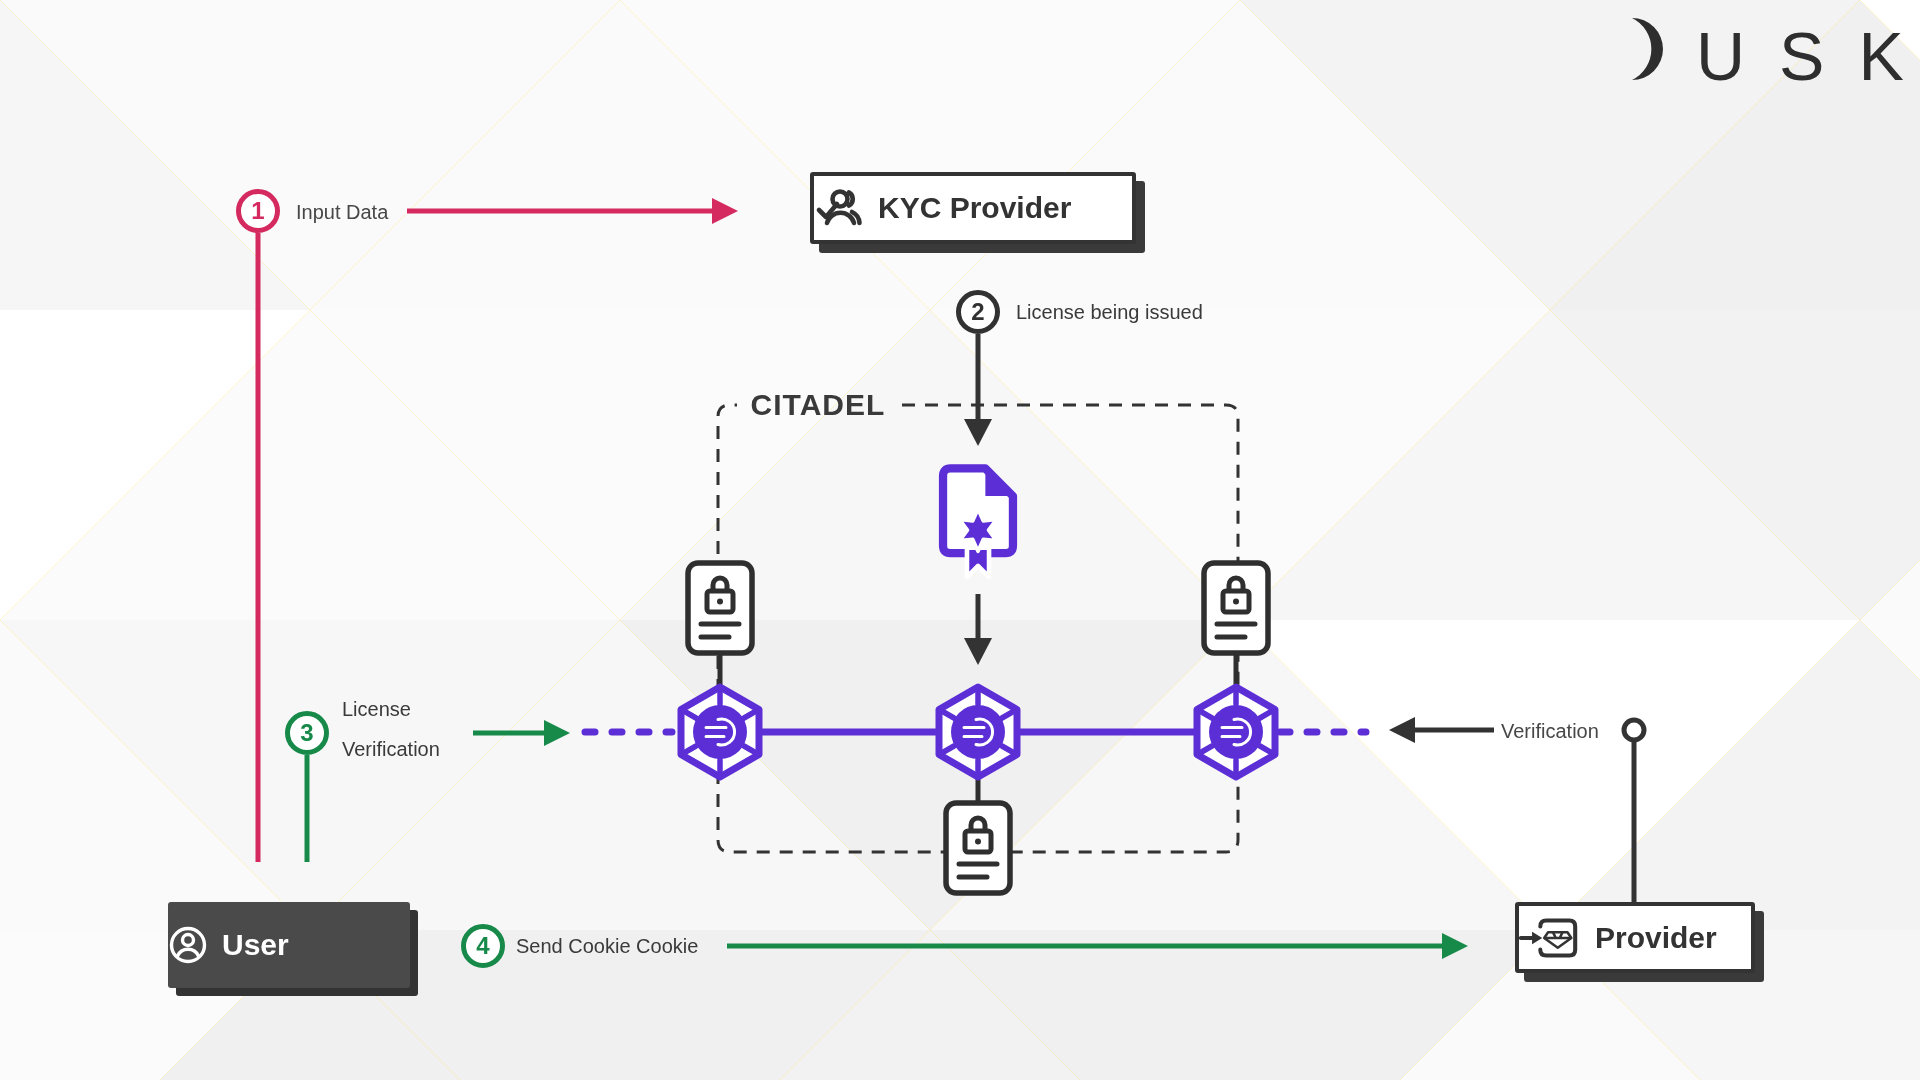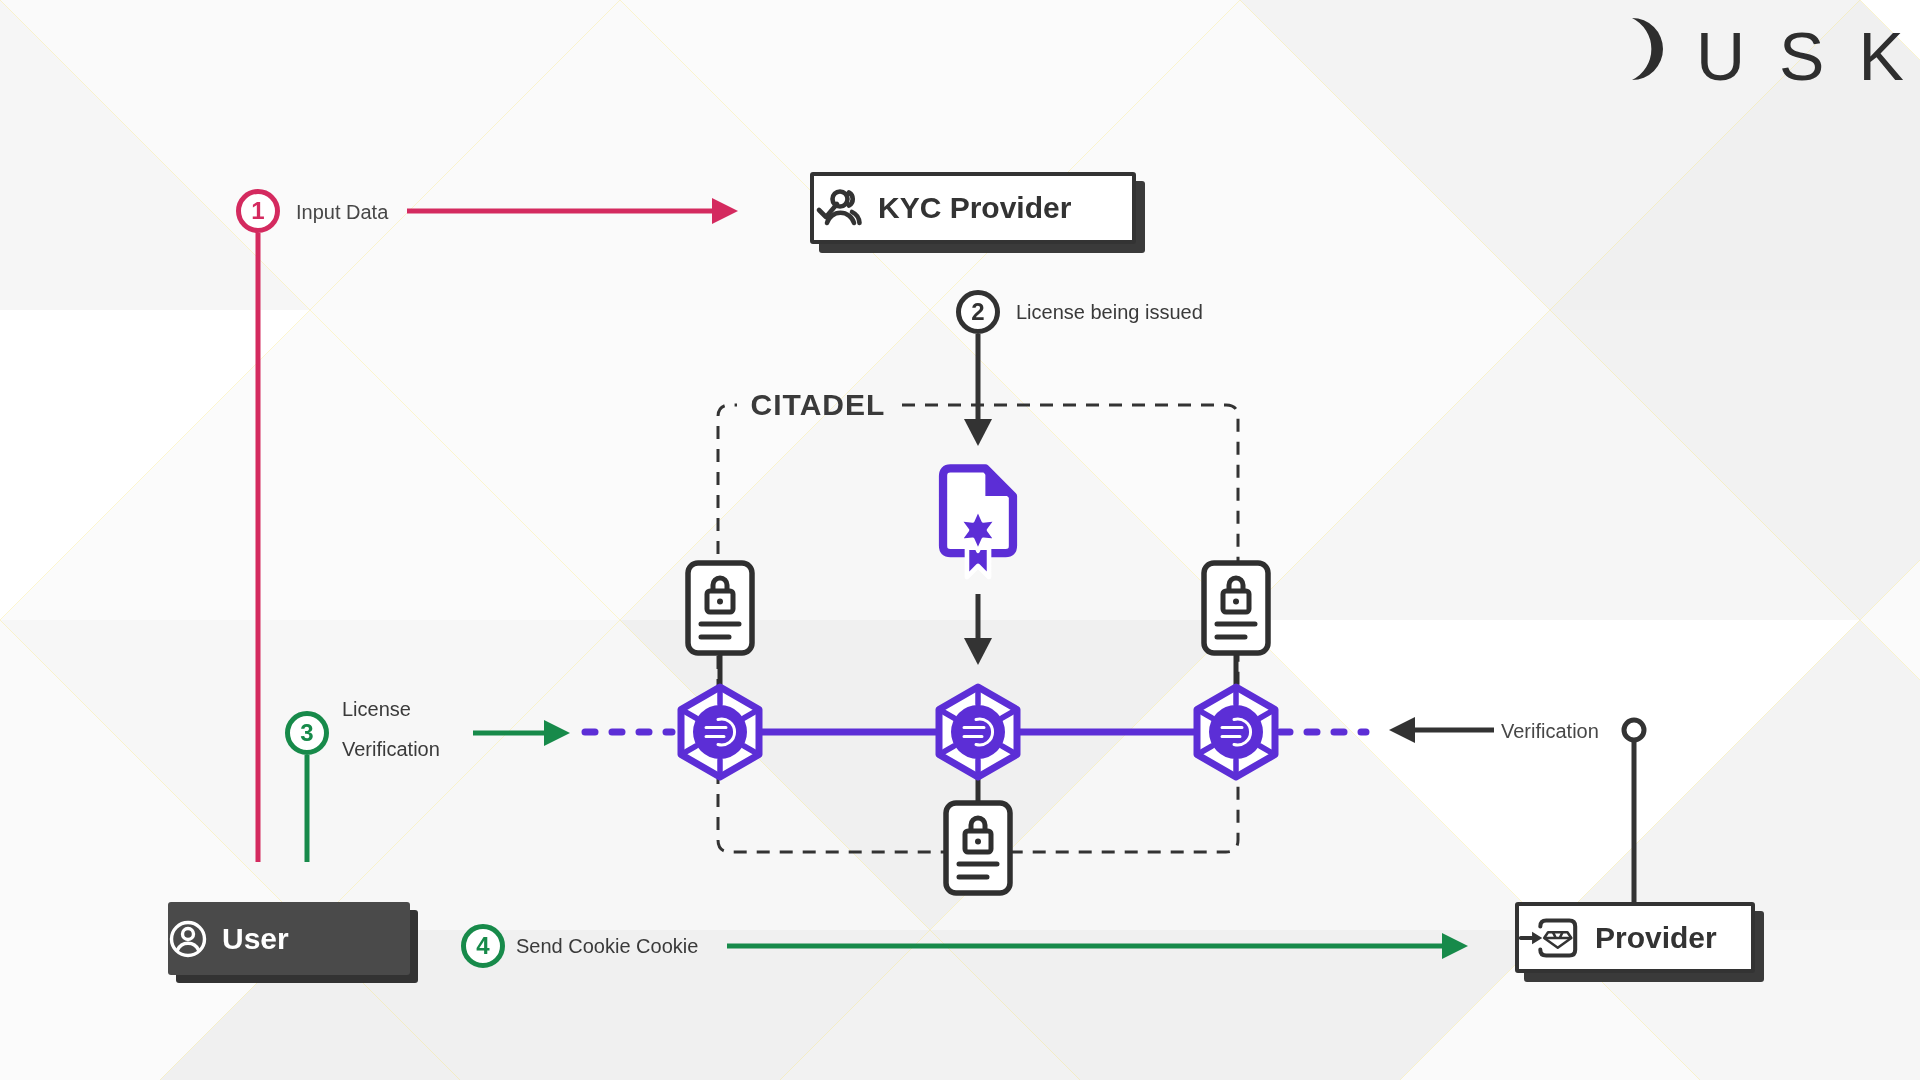--- a/index.html
+++ b/index.html
@@ -186,21 +186,21 @@
         <path d="M4 26 l7 7 l11 -13"></path>
         <circle cx="25" cy="15" r="7.5"></circle>
         <path d="M 34 8.5 A 7.5 7.5 0 0 1 34 21.5"></path>
         <path d="M12 39 A 14 14 0 0 1 39 39"></path>
         <path d="M 37 28 A 13 13 0 0 1 44.5 39"></path>
       </g>
     </svg>
     <span class="txt">KYC Provider</span>
   </div>
 
-  <div class="nodebox fill" style="left:168px;top:902px;width:242px;height:73px">
+  <div class="nodebox fill" style="left:168px;top:902px;width:242px;height:86px">
     <svg width="40" height="40" viewBox="0 0 40 40">
       <g fill="none" stroke="#fff" stroke-width="3.4" stroke-linecap="round">
         <circle cx="20" cy="20" r="16.5"></circle>
         <circle cx="20" cy="15" r="5.5"></circle>
         <path d="M 9.5 31 A 11.5 11.5 0 0 1 30.5 31"></path>
       </g>
     </svg>
     <span class="txt">User</span>
   </div>
 

